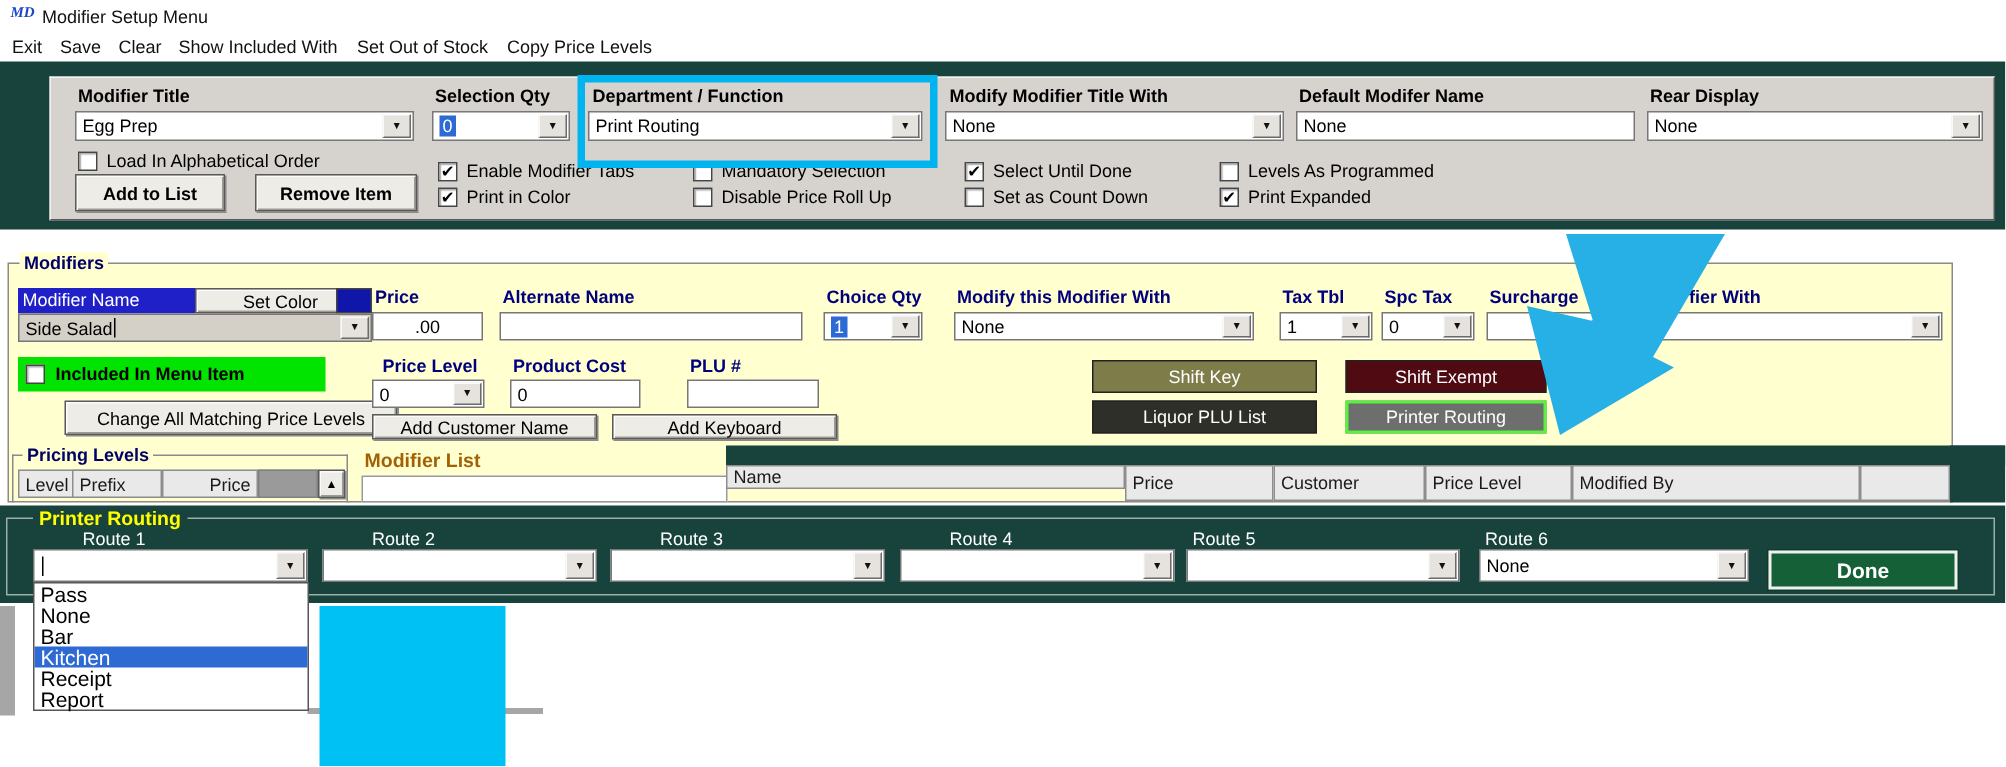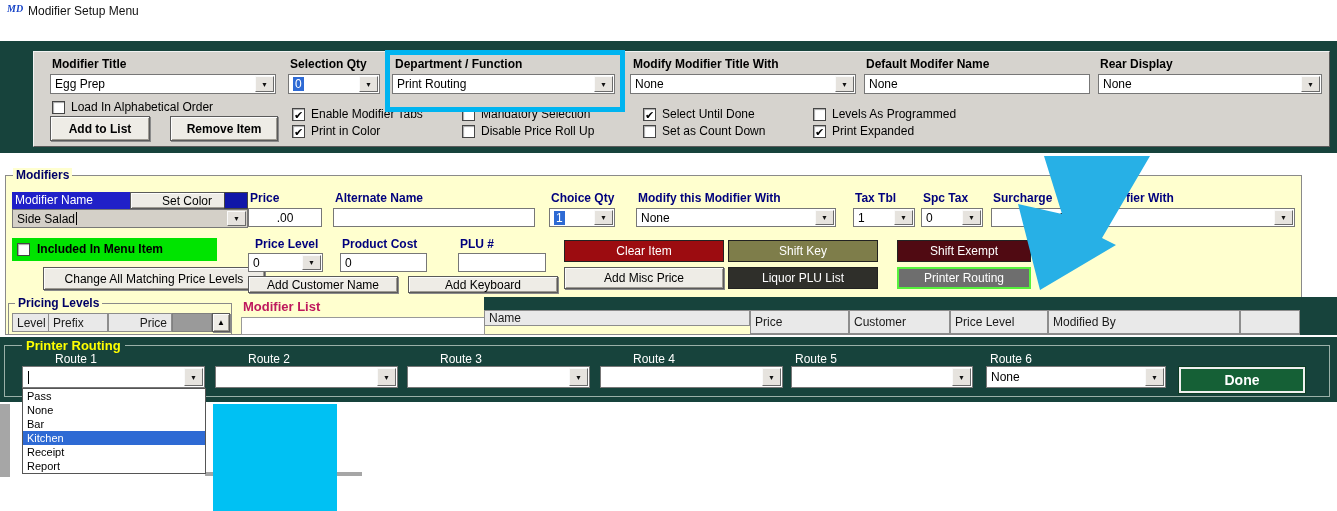--- a/index.html
+++ b/index.html
@@ -23,34 +23,42 @@
   .btn.bold{font-weight:bold;}
   .cbtn{display:flex;align-items:center;justify-content:center;color:#fff;font-size:12px;border:1px solid #222;cursor:default;}
   .cb{width:13px;height:13px;background:#fff;border:1px solid #454545;box-shadow:inset 1px 1px 1px #a8a8a8;
       display:flex;align-items:center;justify-content:center;}
   .cb .tick{display:none;font-size:11px;line-height:10px;color:#000;}
   .cb.checked .tick{display:block;}
   .cblabel{font-size:12px;color:#000;white-space:nowrap;}
   .grouplbl{font-size:12px;font-weight:bold;color:#000066;background:#ffffcf;padding:0 3px;white-space:nowrap;}
   .caret{display:inline-block;width:1px;height:13px;background:#000;margin-left:1px;}
   .hcell{background:#e9e9e9;border:1px solid #8d8d8d;font-size:12px;color:#1a1a1a;display:flex;align-items:center;padding-left:4px;}
-  .ddi{height:14px;line-height:14px;font-size:11px;padding-left:4px;white-space:nowrap;}
+  .ddi{height:14px;line-height:14px;font-size:14px;padding-left:4px;white-space:nowrap;}
   .ddi.sel{background:#2e6ad4;color:#fff;}
   .routelbl{font-size:12px;color:#fff;white-space:nowrap;}
 </style>
 </head>
 <body>
 
 <div id="screen">
 
   <div class="pos" style="left:0;top:0;width:1337px;height:21px;background:#fff;">
     <span class="pos" style="left:7px;top:3px;font:italic bold 10px 'Liberation Serif',serif;color:#1a46c8;">MD</span>
     <span class="pos ttl" style="left:28px;top:4px;">Modifier Setup Menu</span>
   </div>
 
+  <div class="pos" style="left:0;top:21px;width:1337px;height:20px;background:#fff;">
+    <span class="pos menu-item" style="left:8px;top:3px;">Exit</span>
+    <span class="pos menu-item" style="left:40px;top:3px;">Save</span>
+    <span class="pos menu-item" style="left:79px;top:3px;">Clear</span>
+    <span class="pos menu-item" style="left:119px;top:3px;">Show Included With</span>
+    <span class="pos menu-item" style="left:238px;top:3px;">Set Out of Stock</span>
+    <span class="pos menu-item" style="left:338px;top:3px;">Copy Price Levels</span>
+  </div>
 
   <div class="pos panel-teal" style="left:0;top:41px;width:1337px;height:112px;"></div>
   <div class="pos graypanel" style="left:33px;top:51px;width:1297px;height:96px;"></div>
 
   <span class="pos lbl" style="left:52px;top:57px;">Modifier Title</span>
   <div class="pos combo" style="left:50px;top:74px;width:226px;height:20px;">
     <span>Egg Prep</span>
     <span class="arrowbox">▼</span>
   </div>
 
@@ -193,44 +201,42 @@
   </div>
 
   <span class="pos nlbl" style="left:460px;top:237px;">PLU #</span>
   <div class="pos input" style="left:458px;top:253px;width:88px;height:19px;">
     <span></span>
   </div>
 
   <div class="pos btn" style="left:248px;top:276px;width:150px;height:17px;">Add Customer Name</div>
   <div class="pos btn" style="left:408px;top:276px;width:150px;height:17px;">Add Keyboard</div>
 
-  <div class="pos cbtn" style="left:564px;top:240px;width:160px;height:22px;background:#9c0c10;">Clear Item</div>
   <div class="pos cbtn" style="left:728px;top:240px;width:150px;height:22px;background:#7e7d4a;">Shift Key</div>
   <div class="pos cbtn" style="left:897px;top:240px;width:134px;height:22px;background:#500a12;">Shift Exempt</div>
-  <div class="pos btn" style="left:564px;top:267px;width:160px;height:22px;">Add Misc Price</div>
   <div class="pos cbtn" style="left:728px;top:267px;width:150px;height:22px;background:#2f2f2a;">Liquor PLU List</div>
   <div class="pos cbtn" style="left:897px;top:267px;width:134px;height:22px;background:#6e6e6e;border:2px solid #56f23c;">Printer Routing</div>
 
   <div class="pos" style="left:8px;top:303px;width:224px;height:32px;border:1px solid #8a8a8a;border-bottom:none;"></div>
   <span class="pos grouplbl" style="left:15px;top:296px;">Pricing Levels</span>
   <div class="pos hcell" style="left:12px;top:313px;width:56px;height:19px;">
       <span>Level</span>
     </div>
   <div class="pos hcell" style="left:48px;top:313px;width:60px;height:19px;">
       <span>Prefix</span>
     </div>
   <div class="pos hcell" style="left:108px;top:313px;width:64px;height:19px;justify-content:flex-end;padding-right:4px;">
       <span>Price</span>
     </div>
   <div class="pos" style="left:172px;top:313px;width:40px;height:19px;background:#9a9a9a;border:1px solid #808080;"></div>
   <div class="pos btn" style="left:212px;top:313px;width:18px;height:19px;font-size:8px;">
       <span>▲</span>
     </div>
 
-  <span class="pos" style="left:243px;top:299px;font-size:13px;font-weight:bold;color:#be185d;">Modifier List</span>
+  <span class="pos" style="left:243px;top:299px;font-size:13px;font-weight:bold;color:#a16207;">Modifier List</span>
   <div class="pos" style="left:241px;top:317px;width:244px;height:18px;background:#fff;border:1px solid #999;"></div>
 
   <div class="pos panel-teal" style="left:484px;top:297px;width:853px;height:13px;"></div>
   <div class="pos panel-teal" style="left:1300px;top:297px;width:37px;height:38px;"></div>
   <div class="pos hcell" style="left:484px;top:310px;width:266px;height:16px;">
       <span>Name</span>
     </div>
   <div class="pos hcell" style="left:750px;top:310px;width:99px;height:24px;">
       <span>Price</span>
     </div>

